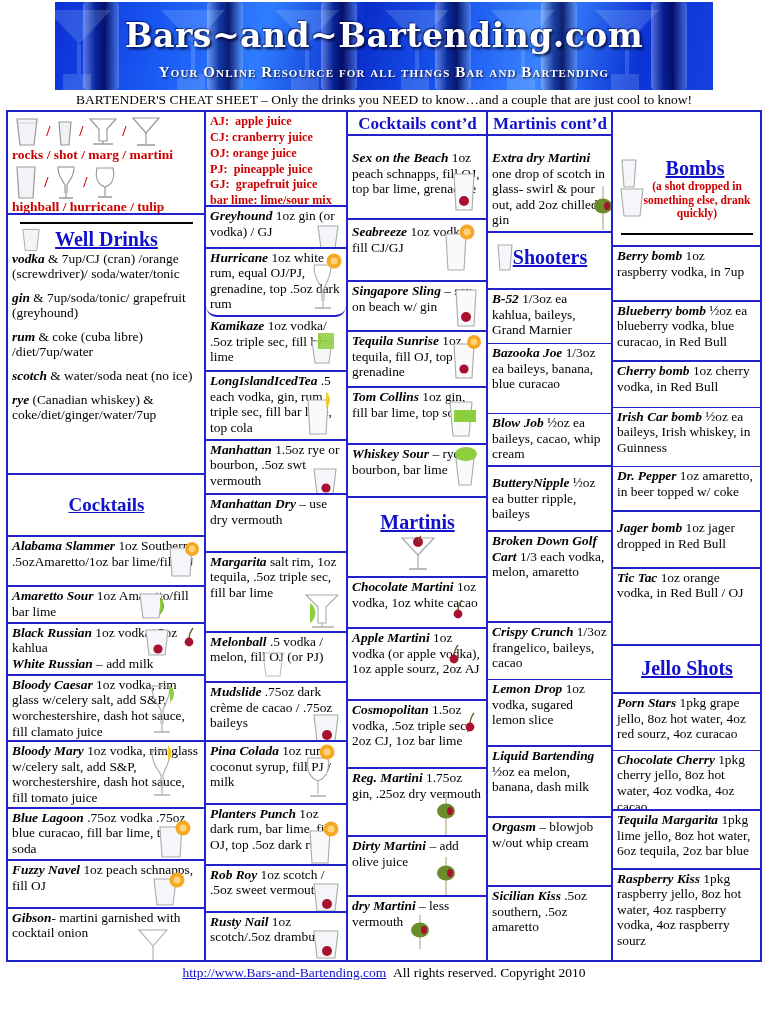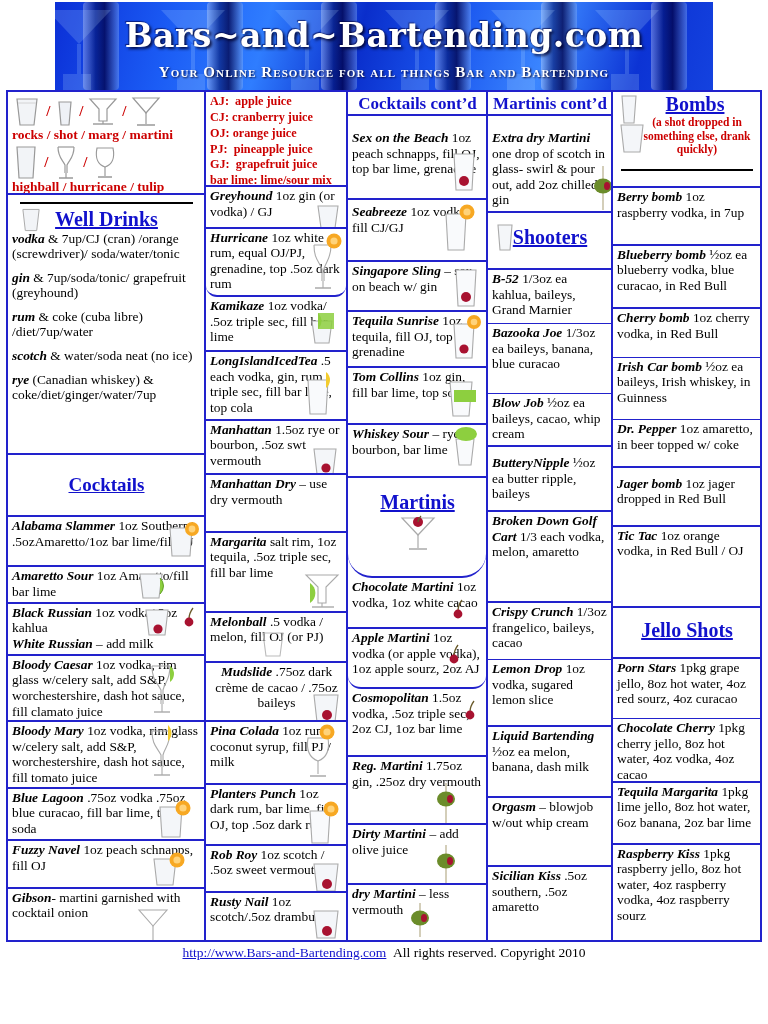--- a/index.html
+++ b/index.html
@@ -149,20 +149,21 @@
     <div class="mart" style="left:-8px;"></div>
     <div class="mart" style="left:106px;"></div>
     <div class="mart" style="left:220px;"></div>
     <div class="mart" style="left:330px;"></div>
     <div class="mart" style="left:436px;"></div>
     <div class="mart" style="left:540px;"></div>
     <div class="banner-title">Bars~and~Bartending.com</div>
     <div class="banner-sub">Your Online Resource for all things Bar and Bartending</div>
   </div>
 
+  <div class="cheat-line">BARTENDER'S CHEAT SHEET – Only the drinks you NEED to know…and a couple that are just cool to know!</div>
 
   <div class="grid">
 
     <div class="col c1">
 
       <div class="cell" style="height:108px;">
         <div class="glassrow" style="margin-top:2px;">
           <span class="gl"><svg width="30" height="32" viewBox="0 0 30 32">
                 <path d="M5 3 L25 3 L22 29 L8 29 Z" fill="#f2f4f7" stroke="#999" stroke-width="1.2"></path>
                 <path d="M6 7 L24 7" stroke="#ccc" stroke-width="0.8"></path>
@@ -416,21 +417,21 @@
 
       <div class="cell" style="height:57px;">
         <span class="gl ic-float" style="left:52px;top:16px;">
             <svg width="30" height="30" viewBox="0 0 30 30">
               <path d="M5 4 L25 4 L22 27 L8 27 Z" fill="none" stroke="#bbb" stroke-width="1.1"></path>
             </svg>
           </span>
         <span class="dname">Melonball</span><span> .5 vodka / melon, fill OJ (or PJ)</span>
       </div>
 
-      <div class="cell" style="height:67px;text-align:center;">
+      <div class="cell" style="height:67px;">
         <span class="gl ic-float" style="right:2px;top:28px;">
             <svg width="36" height="34" viewBox="0 0 36 34">
               <path d="M6 4 L30 4 L27 31 L9 31 Z" fill="#f4f6f9" stroke="#aaa" stroke-width="1.1"></path>
               <circle cx="19" cy="24" r="5" fill="#a81230"></circle>
             </svg>
           </span>
         <span class="dname">Mudslide</span><span> .75oz dark crème de cacao / .75oz baileys</span>
       </div>
 
       <div class="cell" style="height:71px;">
@@ -540,21 +541,21 @@
       <div class="cell" style="height:53px;">
         <span class="gl ic-float" style="right:2px;top:0px;">
             <svg width="40" height="46" viewBox="0 0 40 46">
               <path d="M12 14 L30 14 L27 40 L15 40 Z" fill="#f9fafc" stroke="#aaa" stroke-width="1.1"></path>
               <ellipse cx="22" cy="9" rx="11" ry="7" fill="#8dcf3f"></ellipse>
             </svg>
           </span>
         <span class="dname">Whiskey Sour</span><span> – rye or bourbon, bar lime</span>
       </div>
 
-      <div class="cell" style="height:100px;border-radius:24px;">
+      <div class="cell" style="height:80px;">
         <div class="seclink seclink-lg" style="margin-top:12px;">Martinis</div>
         <div style="text-align:center;margin-top:-2px;">
           <span class="gl"><svg width="42" height="42" viewBox="0 0 42 42">
                 <path d="M5 6 L37 6 L21 23 Z" fill="none" stroke="#aaa" stroke-width="1.2"></path>
                 <path d="M21 23 L21 36" stroke="#aaa" stroke-width="1.2"></path>
                 <path d="M12 37 L30 37" stroke="#aaa" stroke-width="1.6"></path>
                 <circle cx="21" cy="10" r="5" fill="#a81230"></circle>
                 <path d="M24 4 C22 6 21 8 21 10" fill="none" stroke="#6a5a2a" stroke-width="1.2"></path>
               </svg></span>
         </div>
@@ -563,21 +564,21 @@
       <div class="cell" style="height:51px;">
         <span class="gl ic-float" style="right:18px;top:20px;">
             <svg width="18" height="24" viewBox="0 0 18 24">
               <path d="M12 2 C9 6 8 10 8 13" fill="none" stroke="#6a5a2a" stroke-width="1.3"></path>
               <circle cx="8" cy="16" r="4.4" fill="#a81230"></circle>
             </svg>
           </span>
         <span class="dname">Chocolate Martini</span><span> 1oz vodka, 1oz white cacao</span>
       </div>
 
-      <div class="cell" style="height:60px;border-radius:13px;">
+      <div class="cell" style="height:72px;">
         <span class="gl ic-float" style="right:22px;top:14px;">
             <svg width="18" height="24" viewBox="0 0 18 24">
               <path d="M12 2 C9 6 8 10 8 13" fill="none" stroke="#6a5a2a" stroke-width="1.3"></path>
               <circle cx="8" cy="16" r="4.4" fill="#a81230"></circle>
             </svg>
           </span>
         <span class="dname">Apple Martini</span><span> 1oz vodka (or apple vodka), 1oz apple sourz, 2oz AJ</span>
       </div>
 
       <div class="cell" style="height:68px;">
@@ -689,21 +690,21 @@
       </div>
 
 
       <div class="cell nob" style="height:54px;">
         <span class="dname">Sicilian Kiss</span><span> .5oz southern, .5oz amaretto</span>
       </div>
     </div>
 
     <div class="col c5">
 
-      <div class="cell" style="height:108px;">
+      <div class="cell" style="height:108px;margin-top:44px;">
         <div style="position:relative;text-align:center;">
           <span class="gl" style="position:absolute;left:0px;top:0px;">
               <svg width="24" height="34" viewBox="0 0 24 34">
                 <path d="M5 3 L19 3 L17 30 L7 30 Z" fill="#f4f6f9" stroke="#aaa" stroke-width="1.1"></path>
               </svg>
             </span>
           <span class="gl" style="position:absolute;left:0px;top:28px;">
               <svg width="30" height="34" viewBox="0 0 30 34">
                 <path d="M4 4 L26 4 L23 31 L7 31 Z" fill="#f4f6f9" stroke="#aaa" stroke-width="1.1"></path>
               </svg>
@@ -748,21 +749,21 @@
 
       <div class="cell thin" style="height:67px;">
         <span class="dname">Porn Stars</span><span> 1pkg grape jello, 8oz hot water, 4oz red sourz, 4oz curacao</span>
       </div>
 
       <div class="cell" style="height:71px;">
         <span class="dname">Chocolate Cherry</span><span> 1pkg cherry jello, 8oz hot water, 4oz vodka, 4oz cacao</span>
       </div>
 
       <div class="cell" style="height:69px;">
-        <span class="dname">Tequila Margarita</span><span> 1pkg lime jello, 8oz hot water, 6oz banana, 2oz bar lime</span>
+        <span class="dname">Tequila Margarita</span><span> 1pkg lime jello, 8oz hot water, 6oz tequila, 2oz bar blue</span>
       </div>
 
       <div class="cell nob" style="height:107px;">
         <span class="dname">Raspberry Kiss</span><span> 1pkg raspberry jello, 8oz hot water, 4oz raspberry vodka, 4oz raspberry sourz</span>
       </div>
     </div>
 
   </div>
 
   <div class="footer">

